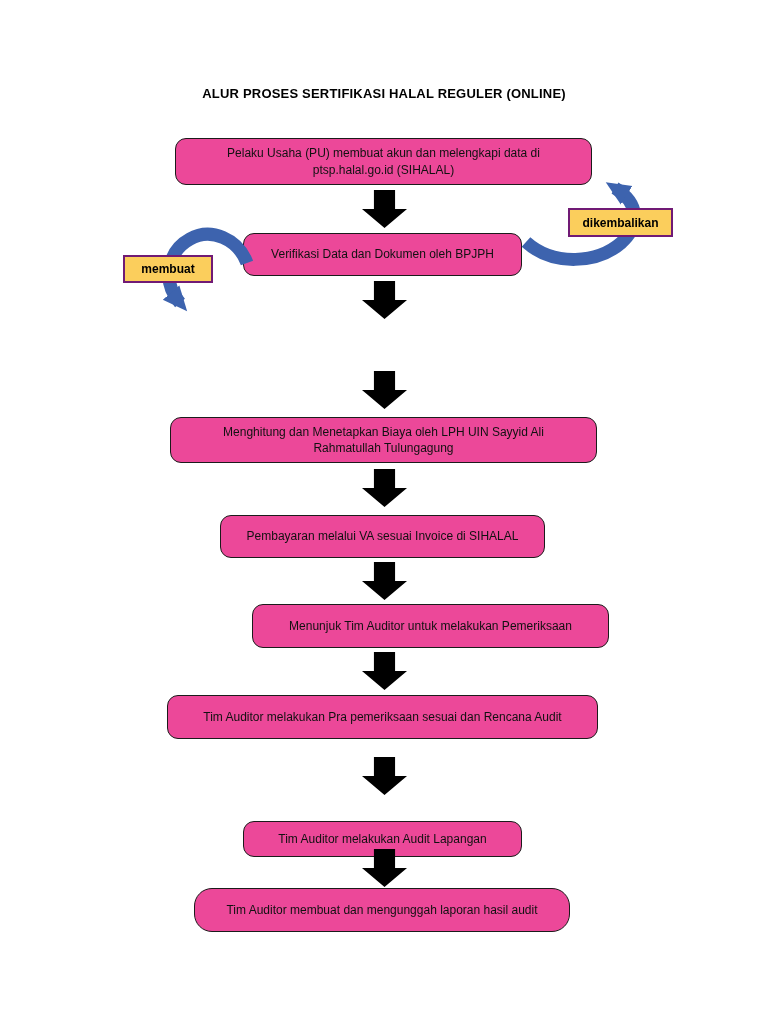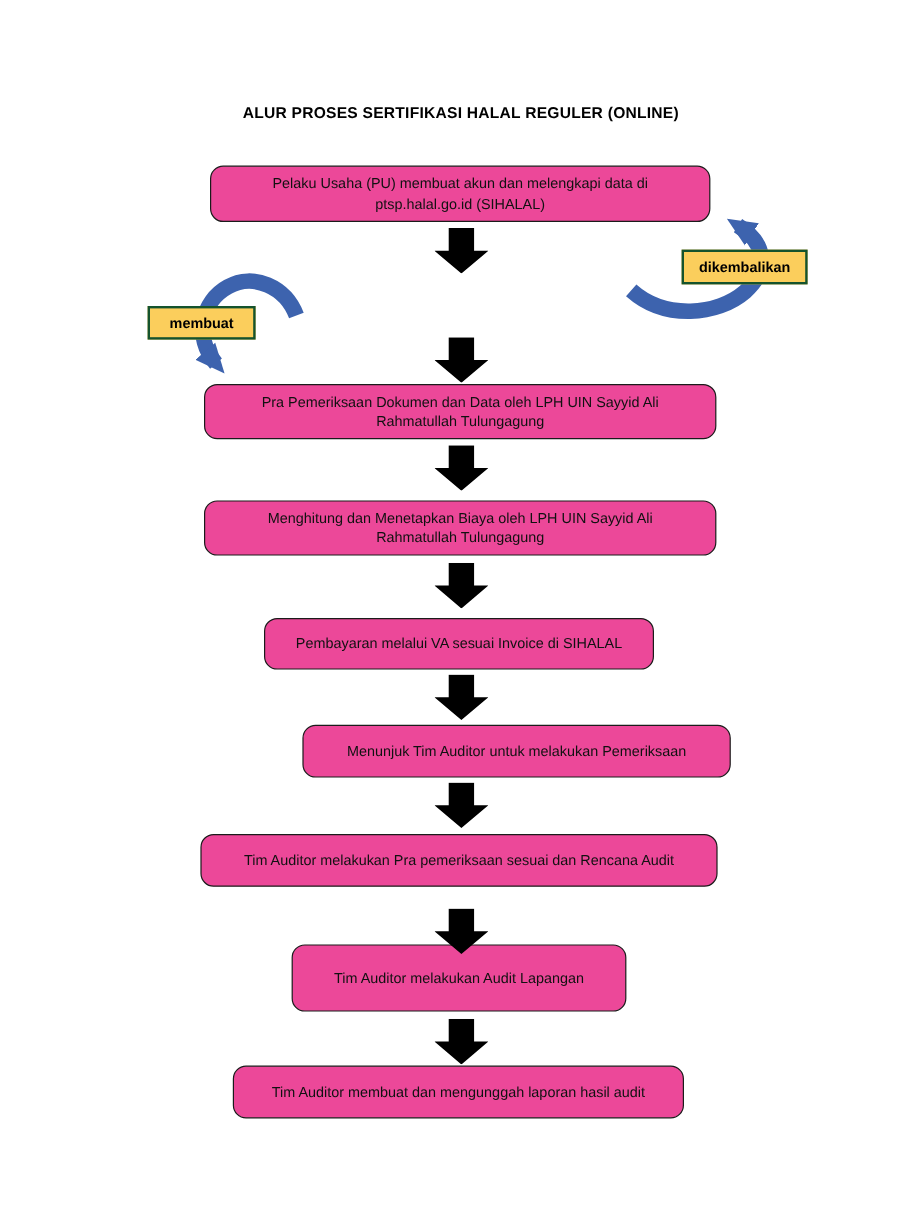--- a/index.html
+++ b/index.html
@@ -39,22 +39,22 @@
     padding: 2px 30px;
   }
   .box.nowrap { white-space: nowrap; padding: 2px 8px; }
   .b1 { left: 175px; top: 138px; width: 417px; height: 47px; }
   .b2 { left: 243px; top: 233px; width: 279px; height: 43px; }
   .b3 { left: 170px; top: 320px; width: 427px; height: 46px; }
   .b4 { left: 170px; top: 417px; width: 427px; height: 46px; }
   .b5 { left: 220px; top: 515px; width: 325px; height: 43px; }
   .b6 { left: 204px; top: 604px; width: 357px; height: 44px; margin-left: 48px; }
   .b7 { left: 167px; top: 695px; width: 431px; height: 44px; }
-  .b8 { left: 243px; top: 787px; width: 279px; height: 56px; }
-  .b9 { left: 194px; top: 888px; width: 376px; height: 44px; }
+  .b8 { left: 243px; top: 821px; width: 279px; height: 36px; }
+  .b9 { left: 194px; top: 888px; width: 376px; height: 44px; border-radius: 18px; }
 
   .down-arrow {
     position: absolute;
     left: 362px;
     width: 45px;
     height: 38px;
     background: #000000;
     clip-path: polygon(26.5% 0, 73.5% 0, 73.5% 50%, 100% 50%, 50% 100%, 0 50%, 26.5% 50%);
     z-index: 1;
   }
@@ -64,42 +64,42 @@
   .curves {
     position: absolute;
     left: 0; top: 0;
     width: 768px; height: 1024px;
     z-index: 2;
     pointer-events: none;
   }
   .branch-label {
     position: absolute;
     background: #FBCE5C;
-    border: 2px solid #14532d;
+    border: 2px solid #701a75;
     box-sizing: border-box;
     display: flex;
     align-items: center;
     justify-content: center;
     font-size: 12px;
     font-weight: 700;
     color: #000;
     z-index: 3;
   }
   .lbl-returned { left: 568px; top: 208px; width: 105px; height: 29px; }
   .lbl-approved { left: 123px; top: 255px; width: 90px;  height: 28px; }
 </style>
 </head>
 <body>
 
 <div class="page">
 
   <div class="title">ALUR PROSES SERTIFIKASI HALAL REGULER (ONLINE)</div>
 
   <div class="box b1">Pelaku Usaha (PU) membuat akun dan melengkapi data di ptsp.halal.go.id (SIHALAL)</div>
-  <div class="box b3">Pra Pemeriksaan Dokumen dan Data oleh LPH UIN Sayyid Ali Rahmatullah Tulungagung</div>
+  <div class="box b2 nowrap">Verifikasi Data dan Dokumen oleh BPJPH</div>
   <div class="box b5 nowrap">Pembayaran melalui VA sesuai Invoice di SIHALAL</div>
   <div class="box b4">Menghitung dan Menetapkan Biaya oleh LPH UIN Sayyid Ali Rahmatullah Tulungagung</div>
   <div class="box b6 nowrap">Menunjuk Tim Auditor untuk melakukan Pemeriksaan</div>
   <div class="box b7 nowrap">Tim Auditor melakukan Pra pemeriksaan sesuai dan Rencana Audit</div>
   <div class="box b8 nowrap">Tim Auditor melakukan Audit Lapangan</div>
   <div class="box b9 nowrap">Tim Auditor membuat dan mengunggah laporan hasil audit</div>
 
   <div class="down-arrow a1"></div>
   <div class="down-arrow a2"></div>
   <div class="down-arrow a3"></div>

